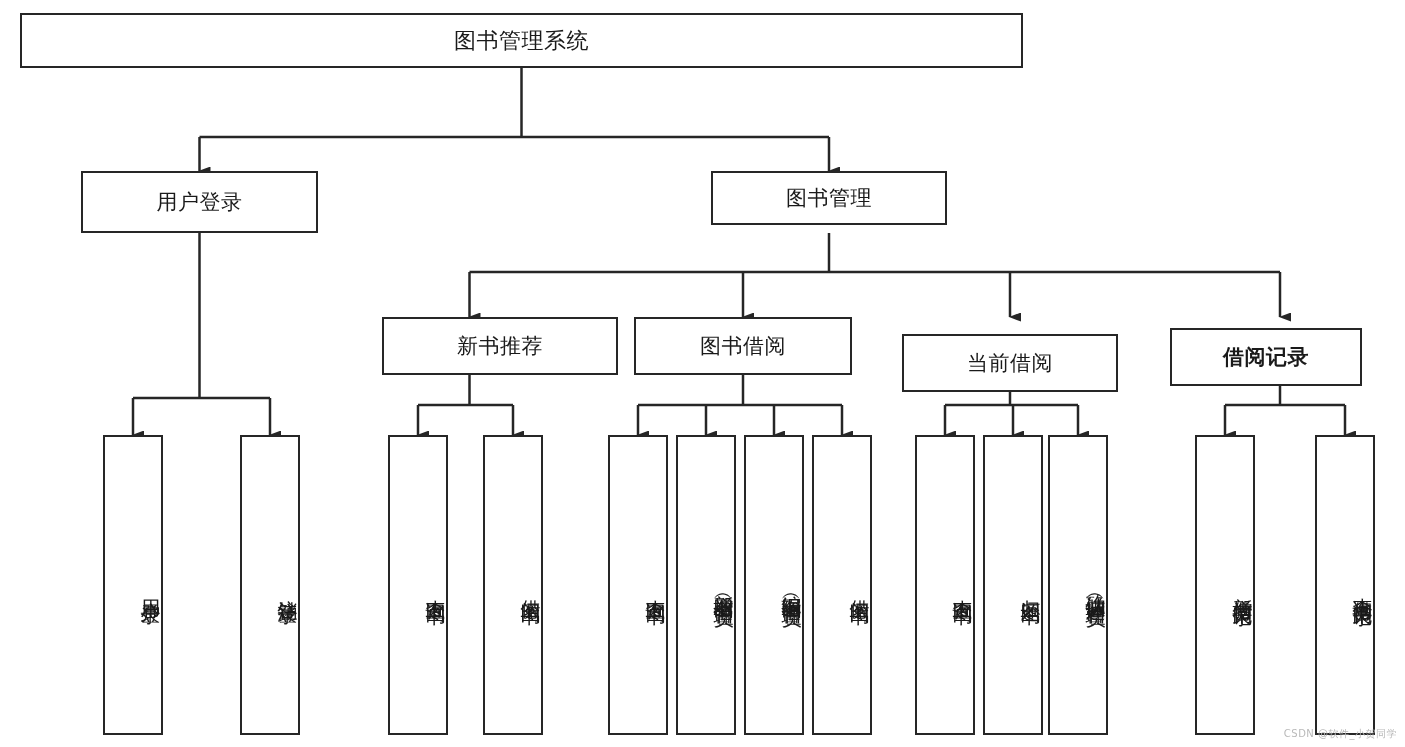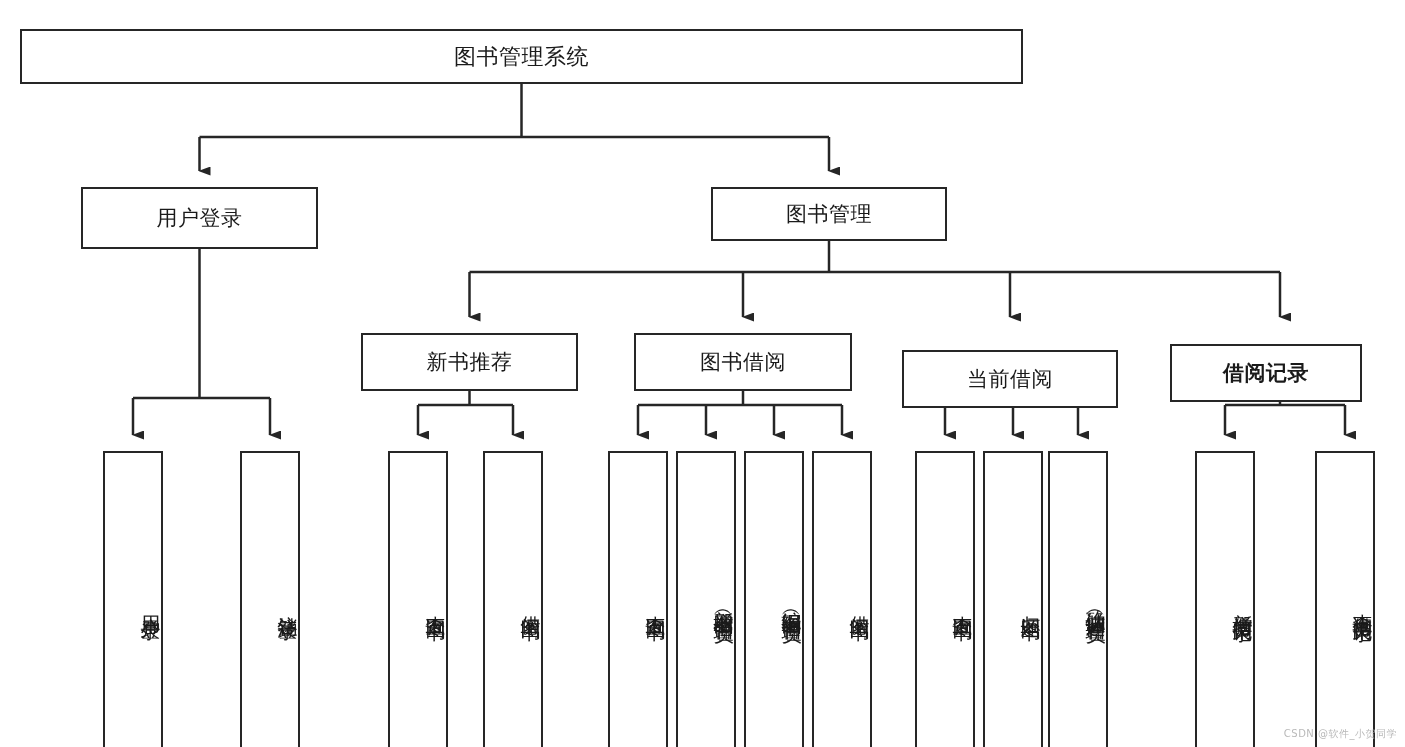--- a/index.html
+++ b/index.html
@@ -24,21 +24,20 @@
   }
   .node {
     position: absolute;
     box-sizing: border-box;
     border: 2px solid #262626;
     background: #ffffff;
     display: flex;
     align-items: center;
     justify-content: center;
     color: #1a1a1a;
-    margin-top: 16px;
   }
   .node.horiz {
     font-size: 21px;
     letter-spacing: 0.5px;
   }
   .node.vert {
     writing-mode: vertical-rl;
     text-orientation: upright;
     font-size: 20px;
     letter-spacing: 2px;
@@ -115,21 +114,21 @@
   <div id="node-layer">
       <div class="node horiz title" style="left: 20px; top: 13px; width: 1003px; height: 55px;">
         <span class="htext">图书管理系统</span>
       </div>
       <div class="node horiz" style="left: 81px; top: 171px; width: 237px; height: 62px;">
         <span class="htext">用户登录</span>
       </div>
       <div class="node horiz" style="left: 711px; top: 171px; width: 236px; height: 54px;">
         <span class="htext">图书管理</span>
       </div>
-      <div class="node horiz" style="left: 361px; top: 317px; width: 217px; height: 58px;">
+      <div class="node horiz" style="left: 382px; top: 317px; width: 236px; height: 58px;">
         <span class="htext">新书推荐</span>
       </div>
       <div class="node horiz" style="left: 634px; top: 317px; width: 218px; height: 58px; justify-content: center;">
         <span class="htext">图书借阅</span>
       </div>
       <div class="node horiz" style="left: 902px; top: 334px; width: 216px; height: 58px;">
         <span class="htext">当前借阅</span>
       </div>
       <div class="node horiz" style="left: 1170px; top: 328px; width: 192px; height: 58px; font-weight: bold;">
         <span class="htext">借阅记录</span>

